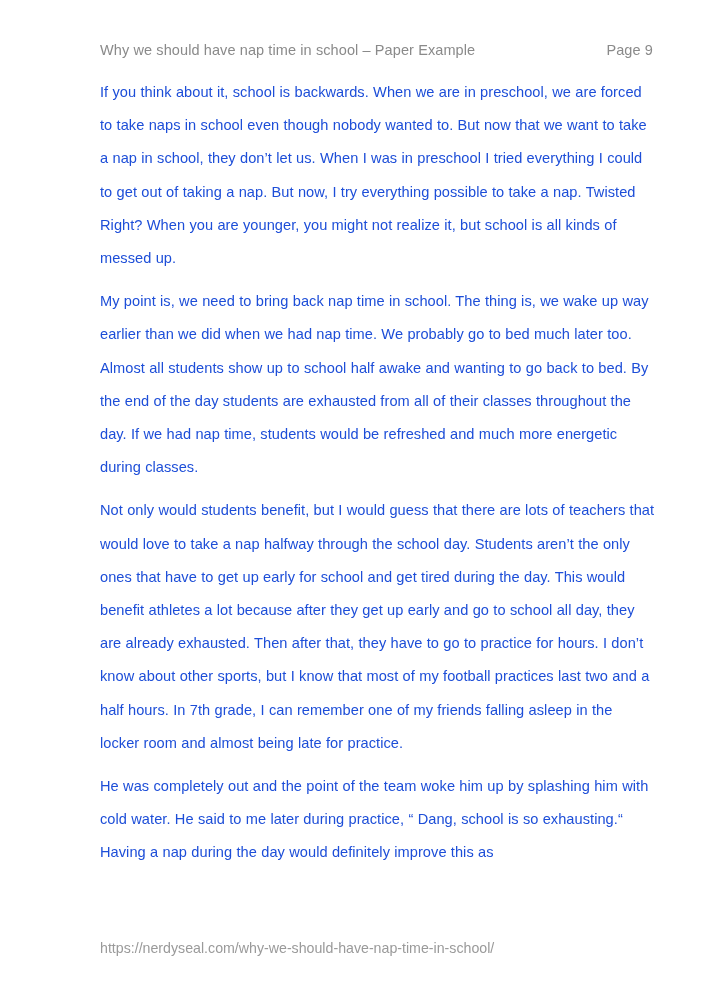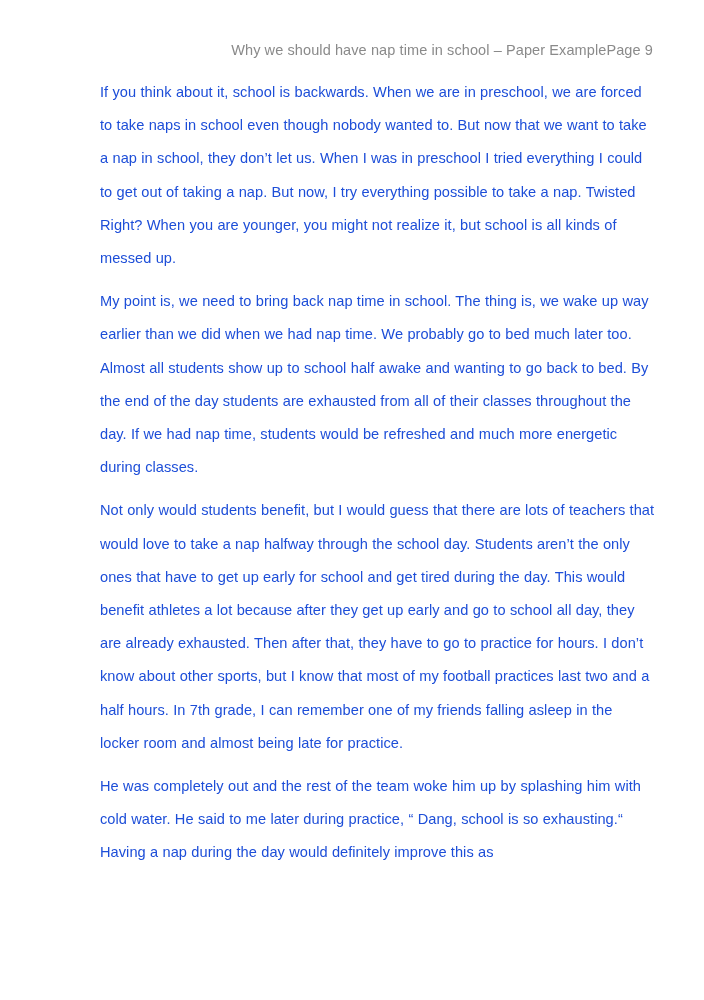--- a/index.html
+++ b/index.html
@@ -24,21 +24,21 @@
   }
 
   
   .page-header {
     position: absolute;
     left: 100px;
     top: 40px;
     width: 554px;
     display: flex;
     align-items: baseline;
-    justify-content: flex-end;
+    justify-content: space-between;
     font-size: 14.5px;
     line-height: 20px;
     color: #8a8a8a;
     letter-spacing: 0.1px;
     white-space: nowrap;
   }
   .header-title {
     color: #8a8a8a;
   }
   .header-page {
@@ -89,17 +89,20 @@
 
   <div class="page-header">
     <span class="header-title">Why we should have nap time in school – Paper Example</span>
     <span class="header-page">Page 9</span>
   </div>
 
   <div class="content">
     <p>If you think about it, school is backwards. When we are in preschool, we are forced to take naps in school even though nobody wanted to. But now that we want to take a nap in school, they don’t let us. When I was in preschool I tried everything I could to get out of taking a nap. But now, I try everything possible to take a nap. Twisted Right? When you are younger, you might not realize it, but school is all kinds of messed up.</p>
     <p>My point is, we need to bring back nap time in school. The thing is, we wake up way earlier than we did when we had nap time. We probably go to bed much later too. Almost all students show up to school half awake and wanting to go back to bed. By the end of the day students are exhausted from all of their classes throughout the day. If we had nap time, students would be refreshed and much more energetic during classes.</p>
     <p>Not only would students benefit, but I would guess that there are lots of teachers that would love to take a nap halfway through the school day. Students aren’t the only ones that have to get up early for school and get tired during the day. This would benefit athletes a lot because after they get up early and go to school all day, they are already exhausted. Then after that, they have to go to practice for hours. I don’t know about other sports, but I know that most of my football practices last two and a half hours. In 7th grade, I can remember one of my friends falling asleep in the locker room and almost being late for practice.</p>
-    <p>He was completely out and the rest of the team woke him up by splashing him with cold water. He said to me later during practice, “ Dang, school is so exhausting.“ Having a nap during the day would definitely improve this as</p>
+    <p>He was completely out and the point of the team woke him up by splashing him with cold water. He said to me later during practice, “ Dang, school is so exhausting.“ Having a nap during the day would definitely improve this as</p>
   </div>
 
+  <div class="page-footer">
+    <a href="#">https://nerdyseal.com/why-we-should-have-nap-time-in-school/</a>
+  </div>
 
 </div>
 
 </body></html>

